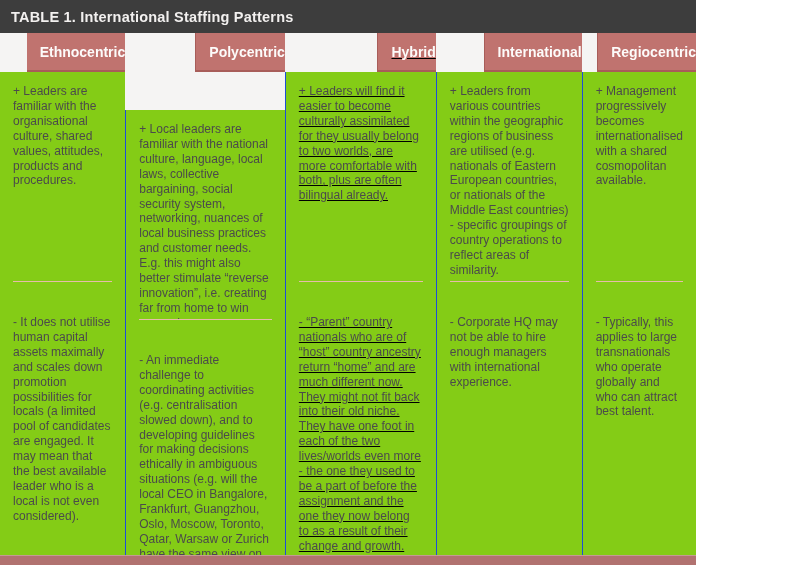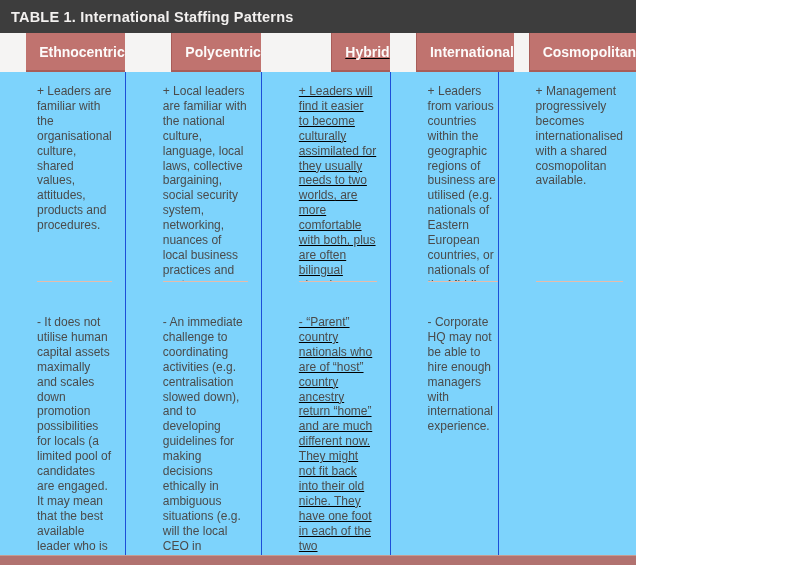--- a/index.html
+++ b/index.html
@@ -1,21 +1,21 @@
 <!DOCTYPE html>
 <html><head>
 <meta charset="utf-8">
 <style>
   html, body { margin: 0; padding: 0; }
   body {
     font-family: "Liberation Sans", "DejaVu Sans", sans-serif;
     background: #ffffff;
   }
   .page {
-    width: 636px;
+    width: 696px;
     height: 565px;
     display: flex;
     flex-direction: column;
     overflow: hidden;
     background: #f5f4f3;
   }
   .title-bar {
     height: 33px;
     flex: 0 0 33px;
     background: #3d3d3d;
@@ -34,21 +34,21 @@
     background: #f5f4f3;
     overflow: hidden;
   }
   .col {
     display: flex;
     flex-direction: column;
     box-sizing: border-box;
     align-items: flex-end;
   }
   .col-0 { width: 146px; }
-  .col-1 { width: 186px; }
+  .col-1 { width: 186px; gap: 38px; }
   .col-2 { width: 176px; text-decoration: underline; }
   .col-3 { width: 170px; }
   .col-4 { width: 122px; }
   .hdr {
     height: 39px;
     flex: 0 0 39px;
     background: #c0736f;
     color: #fdfbfa;
     display: flex;
     align-items: center;
@@ -57,23 +57,22 @@
     font-weight: 600;
     box-sizing: border-box;
     border-bottom: 2px solid #a85d59;
   }
   .col + .col .hdr { border-left: 1px solid #a85d59; }
   .col-body {
     flex: 1 1 auto;
     display: flex;
     flex-direction: column;
     box-sizing: border-box;
-    background: #7dd3fc;
+    background: #84cc16;
     overflow: hidden;
-    padding-left: 24px;
   }
   .col + .col .col-body { border-left: 1px solid #1d4ed8; }
   .cell {
     color: #4b4b4b;
     font-size: 12px;
     line-height: 14.9px;
     padding: 0 13px;
     box-sizing: border-box;
   }
   .cell.pro {
@@ -125,40 +124,41 @@
       <div class="col-body">
         <div class="cell pro">+ Local leaders are familiar with the national culture, language, local laws, collective bargaining, social security system, networking, nuances of local business practices and customer needs. E.g. this might also better stimulate “reverse innovation”, i.e. creating far from home to win everywhere (Govindarajan &amp; Trimble, 2012).</div>
         <div class="row-divider"></div>
         <div class="cell con">- An immediate challenge to coordinating activities (e.g. centralisation slowed down), and to developing guidelines for making decisions ethically in ambiguous situations (e.g. will the local CEO in Bangalore, Frankfurt, Guangzhou, Oslo, Moscow, Toronto, Qatar, Warsaw or Zurich have the same view on “sweeteners”, “gifts”, “perks”, “influence”, “favours”, “special consulting fees”, “corruption”?</div>
       </div>
     </div>
 
     <div class="col col-2">
       <div class="hdr">Hybrid</div>
       <div class="col-body">
-        <div class="cell pro">+ Leaders will find it easier to become culturally assimilated for they usually needs to two worlds, are more comfortable with both, plus are often bilingual already.</div>
+        <div class="cell pro">+ Leaders will find it easier to become culturally assimilated for they usually belong to two worlds, are more comfortable with both, plus are often bilingual already.</div>
         <div class="row-divider"></div>
         <div class="cell con">- “Parent” country nationals who are of “host” country ancestry return “home” and are much different now. They might not fit back into their old niche. They have one foot in each of the two lives/worlds even more - the one they used to be a part of before the assignment and the one they now belong to as a result of their change and growth.</div>
       </div>
     </div>
 
     <div class="col col-3">
       <div class="hdr">International</div>
       <div class="col-body">
         <div class="cell pro">+ Leaders from various countries within the geographic regions of business are utilised (e.g. nationals of Eastern European countries, or nationals of the Middle East countries) - specific groupings of country operations to reflect areas of similarity.</div>
         <div class="row-divider"></div>
         <div class="cell con">- Corporate HQ may not be able to hire enough managers with international experience.</div>
       </div>
     </div>
 
     <div class="col col-4">
-      <div class="hdr">Cosmopolitan</div>
+      <div class="hdr">Regiocentric</div>
       <div class="col-body">
         <div class="cell pro">+ Management progressively becomes internationalised with a shared cosmopolitan available.</div>
         <div class="row-divider"></div>
+        <div class="cell con">- Typically, this applies to large transnationals who operate globally and who can attract best talent.</div>
       </div>
     </div>
 
   </div>
 
   <div class="footer-bar"></div>
 
 </div>
 
 </body></html>

